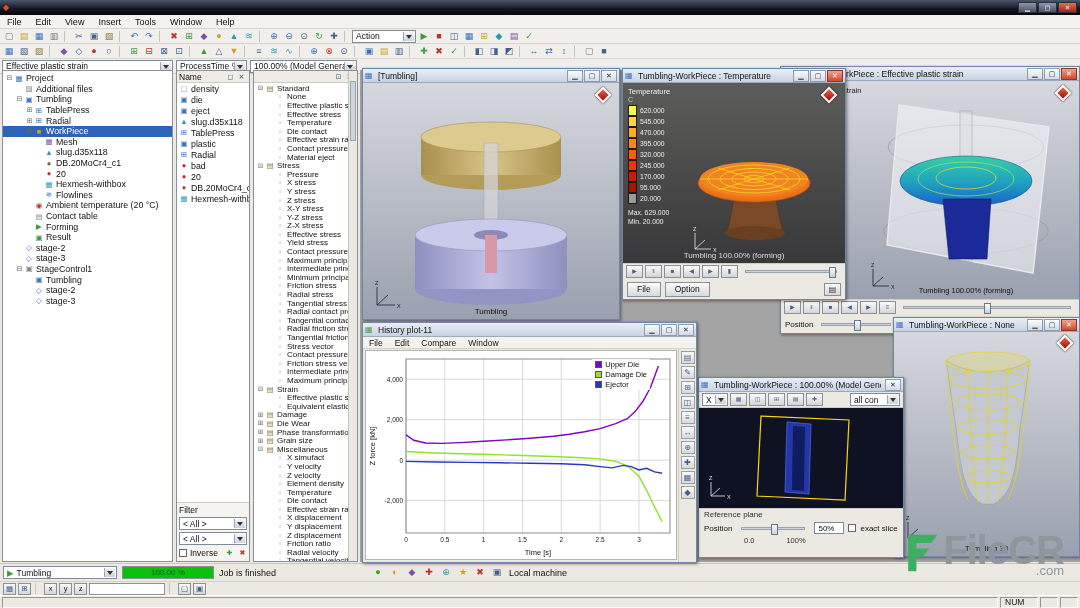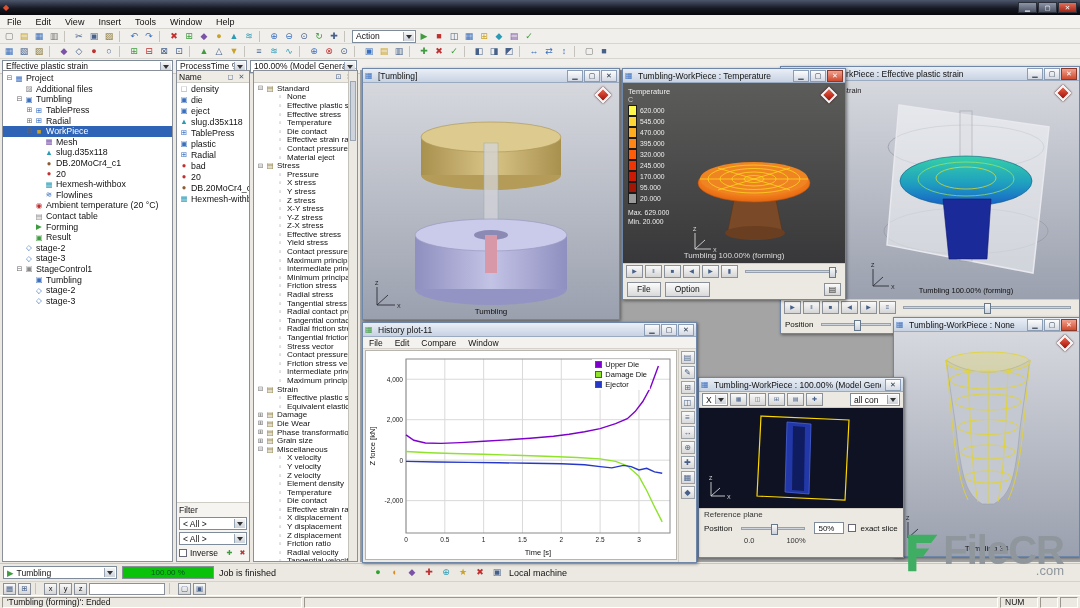--- a/index.html
+++ b/index.html
@@ -650,21 +650,21 @@
           <span>Grain size</span>
         </div>
         <div class="trow" style="padding-left: 2px;">
           <span class="exp">⊟</span>
           <span class="ticon" style="color: rgb(138, 122, 58);">▤</span>
           <span>Miscellaneous</span>
         </div>
         <div class="trow" style="padding-left: 12px;">
           <span class="exp"></span>
           <span class="ticon" style="color: rgb(153, 153, 170);">▫</span>
-          <span>X velocity</span>
+          <span>X simufact</span>
         </div>
         <div class="trow" style="padding-left: 12px;">
           <span class="exp"></span>
           <span class="ticon" style="color: rgb(153, 153, 170);">▫</span>
           <span>Y velocity</span>
         </div>
         <div class="trow" style="padding-left: 12px;">
           <span class="exp"></span>
           <span class="ticon" style="color: rgb(153, 153, 170);">▫</span>
           <span>Z velocity</span>
@@ -1162,21 +1162,20 @@
       </span>
     <span id="bb-input"></span>
     <span class="sep"></span>
     <span id="bb-right" style="display:flex;gap:2px">
         <span class="chip" style="color: rgb(70, 96, 138);">▢</span>
         <span class="chip" style="color: rgb(70, 96, 138);">▣</span>
       </span>
   </div>
 
   <div id="statusbar" class="abs">
-    <span class="scell" style="width:300px">'Tumbling (forming)': Ended</span>
     <span class="scell" style="flex:1"></span>
     <span class="scell" style="width:38px">NUM</span>
     <span class="scell" style="width:18px"></span>
     <span class="scell" style="width:18px"></span>
   </div>
 
   <div id="wm">
     <svg width="44" height="46" viewBox="0 0 48 48">
       <path d="M10 4 L42 4 L35 13 L19 13 L19 19 L33 19 L26 28 L19 28 L19 44 L10 44 Z" fill="#3fae63"></path>
     </svg>

